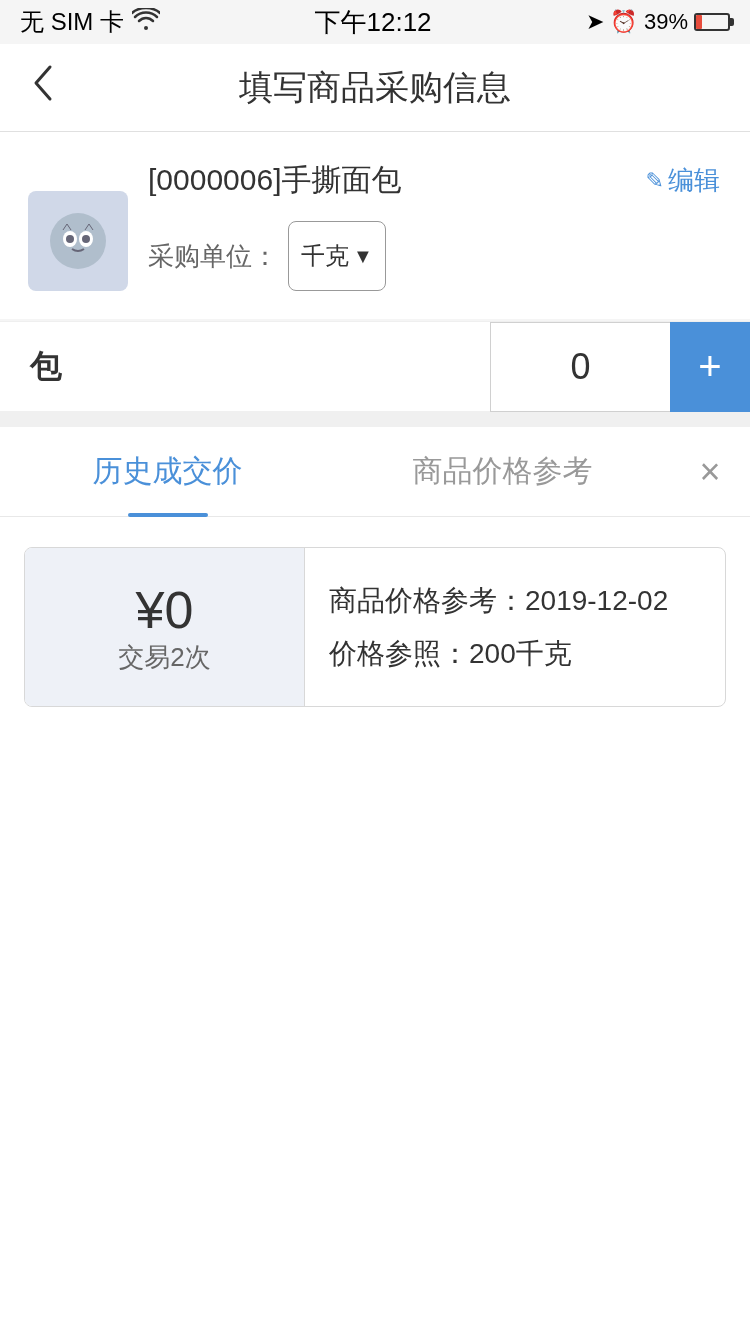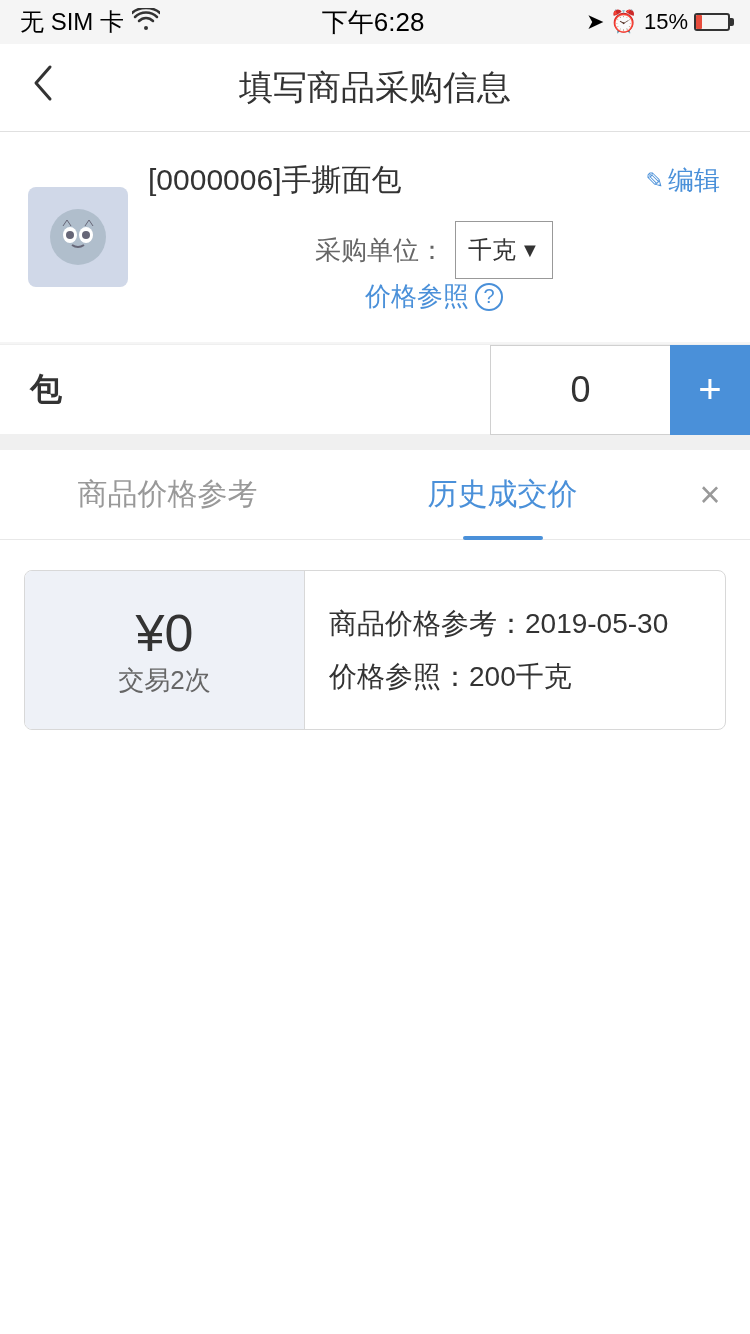--- a/index.html
+++ b/index.html
@@ -77,21 +77,21 @@
       color: #333;
       text-align: right;
     }
 
     
     .product-card {
       background: #ffffff;
       margin: 0;
       padding: 28px 30px 28px 28px;
       display: flex;
-      align-items: center;
+      align-items: flex-end;
       gap: 20px;
     }
     .product-image {
       width: 100px;
       height: 100px;
       background: #d0d8e8;
       border-radius: 8px;
       display: flex;
       align-items: center;
       justify-content: center;
@@ -117,36 +117,35 @@
       display: flex;
       align-items: center;
       gap: 4px;
       cursor: pointer;
     }
     .edit-icon { font-size: 22px; }
     .product-unit-row {
       display: flex;
       align-items: center;
       justify-content: space-between;
-      flex-direction: column;
     }
     .unit-label {
       font-size: 26px;
       color: #666;
       display: flex;
       align-items: center;
       gap: 10px;
     }
     .unit-select {
       display: inline-flex;
       align-items: center;
       gap: 4px;
       border: 1px solid #999;
-      border-radius: 0;
-      padding: 12px 12px;
+      border-radius: 8px;
+      padding: 18px 12px;
       font-size: 24px;
       color: #333;
       background: #fff;
       cursor: pointer;
     }
     .price-ref-link {
       font-size: 26px;
       color: #4a90d9;
       display: flex;
       align-items: center;
@@ -335,25 +334,25 @@
     <span>无 SIM 卡</span>
     <span>
       <svg width="28" height="22" viewBox="0 0 28 22" fill="none">
         <path d="M14 18a2 2 0 1 1 0 4 2 2 0 0 1 0-4z" fill="#333"></path>
         <path d="M7 13c1.9-1.9 4.5-3 7-3s5.1 1.1 7 3" stroke="#333" stroke-width="2.5" fill="none" stroke-linecap="round"></path>
         <path d="M3 9c3-3 7-4.5 11-4.5s8 1.5 11 4.5" stroke="#333" stroke-width="2.5" fill="none" stroke-linecap="round"></path>
         <path d="M0 5C3.8 1.4 8.7 0 14 0s10.2 1.4 14 5" stroke="#333" stroke-width="2.5" fill="none" stroke-linecap="round"></path>
       </svg>
     </span>
   </div>
-  <div class="status-center">下午6:28</div>
+  <div class="status-center">下午12:12</div>
   <div class="status-right">
     <span style="font-size:22px;">➤</span>
     <span style="font-size:22px;">⏰</span>
-    <span>15%</span>
+    <span>39%</span>
     <div class="battery">
       <div class="battery-fill"></div>
     </div>
   </div>
 </div>
 
 <div class="nav-bar">
   <div class="nav-back">
     <svg width="24" height="40" viewBox="0 0 24 40" fill="none">
       <path d="M20 4 L6 20 L20 36" stroke="#333" stroke-width="3" fill="none" stroke-linecap="round" stroke-linejoin="round"></path>
@@ -385,24 +384,20 @@
       </span>
     </div>
     <div class="product-unit-row">
       <div class="unit-label">
         <span>采购单位：</span>
         <div class="unit-select">
           <span>千克</span>
           <span style="font-size:20px;">▼</span>
         </div>
       </div>
-      <div class="price-ref-link">
-        <span>价格参照</span>
-        <div class="help-circle">?</div>
-      </div>
     </div>
   </div>
 </div>
 
 <div class="quantity-section">
   <div class="quantity-label-group">
     <span class="quantity-unit-name">包</span>
   </div>
   <div class="quantity-controls">
     <div class="quantity-input-box">
@@ -412,42 +407,42 @@
       <span>+</span>
     </div>
   </div>
 </div>
 
 <div class="section-divider"></div>
 
 <div class="tabs-panel">
   <div class="tabs-header">
     <div class="tab-item">
-      <span class="tab-label">商品价格参考</span>
-    </div>
-    <div class="tab-item">
       <span class="tab-label active">历史成交价</span>
       <div class="tab-underline"></div>
+    </div>
+    <div class="tab-item">
+      <span class="tab-label">商品价格参考</span>
     </div>
     <div class="tab-close">
       <span>×</span>
     </div>
   </div>
 
   <div class="tab-content">
     <div class="history-card">
       <div class="history-price-col">
         <div class="price-amount">
           <span>¥</span><span>0</span>
         </div>
         <div class="price-transactions">交易2次</div>
       </div>
       <div class="history-details-col">
         <div class="detail-row">
-          <span>商品价格参考：</span><span>2019-05-30</span>
+          <span>商品价格参考：</span><span>2019-12-02</span>
         </div>
         <div class="detail-row">
           <span>价格参照：</span><span>200千克</span>
         </div>
       </div>
     </div>
   </div>
 </div>
 
 <div class="bottom-space"></div>

